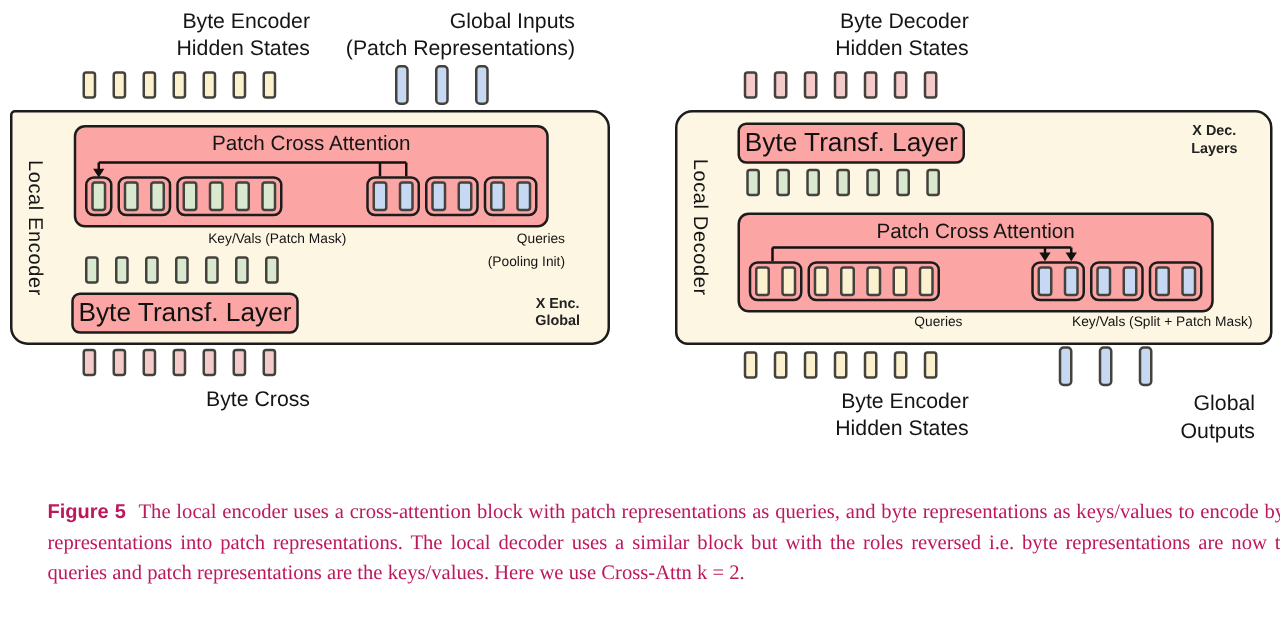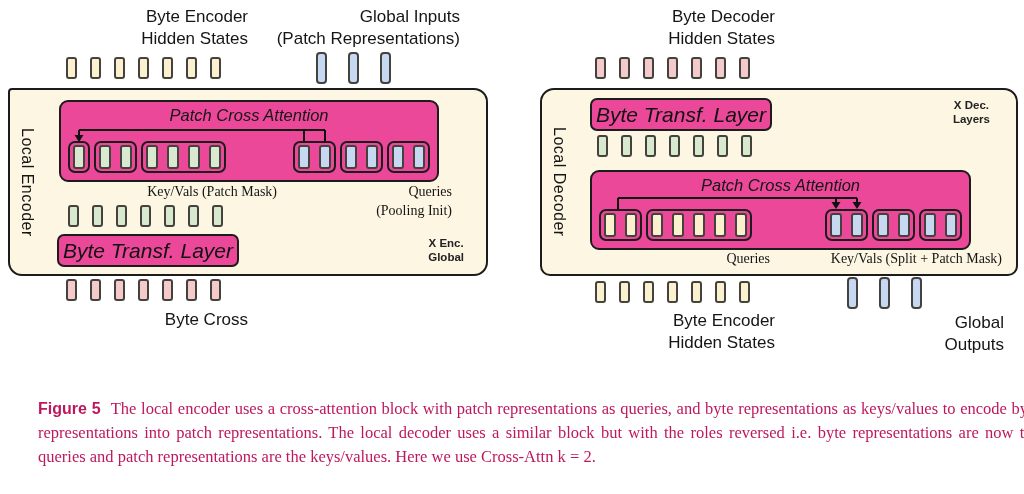--- a/index.html
+++ b/index.html
@@ -1,30 +1,30 @@
 <!DOCTYPE html>
 <html style="--c-panel_bg: #fdf6e2; --c-border: #1c1c1c; --c-token_border: #44423c; --c-token_yellow: #fcf1cf; --c-token_blue: #c7d8f3; --c-token_green: #d8e9d0; --c-token_pink: #f5caca;"><head>
 <meta charset="utf-8">
 <style>
   html,body{margin:0;padding:0;background:#fff;}
   #canvas{position:relative;width:1024px;height:494px;background:#ffffff;overflow:hidden;
           font-family:"Liberation Sans",sans-serif;color:#111;}
 
   .lbl{position:absolute;text-align:right;font-size:17px;line-height:21.5px;
        white-space:pre-line;color:#151515;}
-  .small-lbl{font-size:14px;line-height:19px;font-family:Liberation Serif, serif;}
+  .small-lbl{font-size:11px;line-height:19px;}
 
   .panel{position:absolute;background:var(--c-panel_bg);border:2px solid var(--c-border);}
   .panel.enc{border-radius:4px 14px 14px 14px;}
   .panel.dec{border-radius:14px 14px 10px 10px;}
 
   .vlabel{position:absolute;top:0;bottom:0;display:flex;align-items:center;justify-content:center;
           writing-mode:vertical-rl;font-size:16px;letter-spacing:.5px;color:#151515;}
 
-  .whitebox{position:absolute;background:#ec4899;border:2px solid var(--c-border);border-radius:9px;font-style:italic;}
+  .whitebox{position:absolute;background:#fca5a5;border:2px solid var(--c-border);border-radius:9px;}
   .btl{display:flex;align-items:center;justify-content:center;font-size:21px;border-radius:7px;}
 
   .layers{position:absolute;text-align:center;font-size:11.5px;font-weight:bold;line-height:13.5px;
           white-space:pre-line;color:#222;}
 
   .pca-title{position:absolute;top:4px;left:0;right:0;text-align:center;font-size:16.5px;color:#151515;}
   .pca-row{position:absolute;left:7px;right:7px;bottom:7px;display:flex;align-items:flex-end;}
   .cluster{display:flex;gap:4px;}
   .cluster.right{margin-left:auto;}
 

